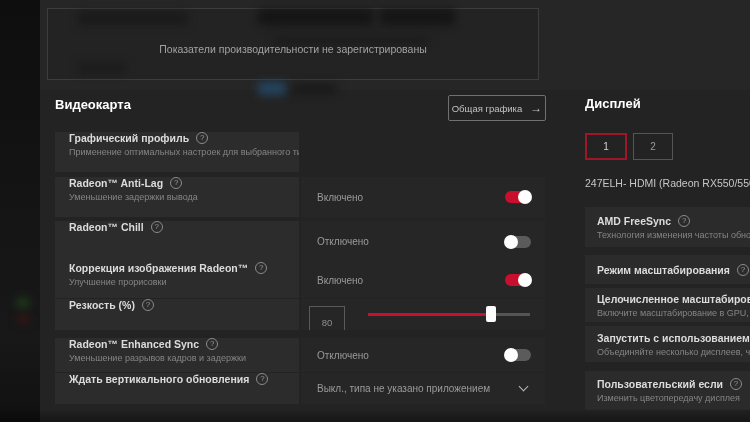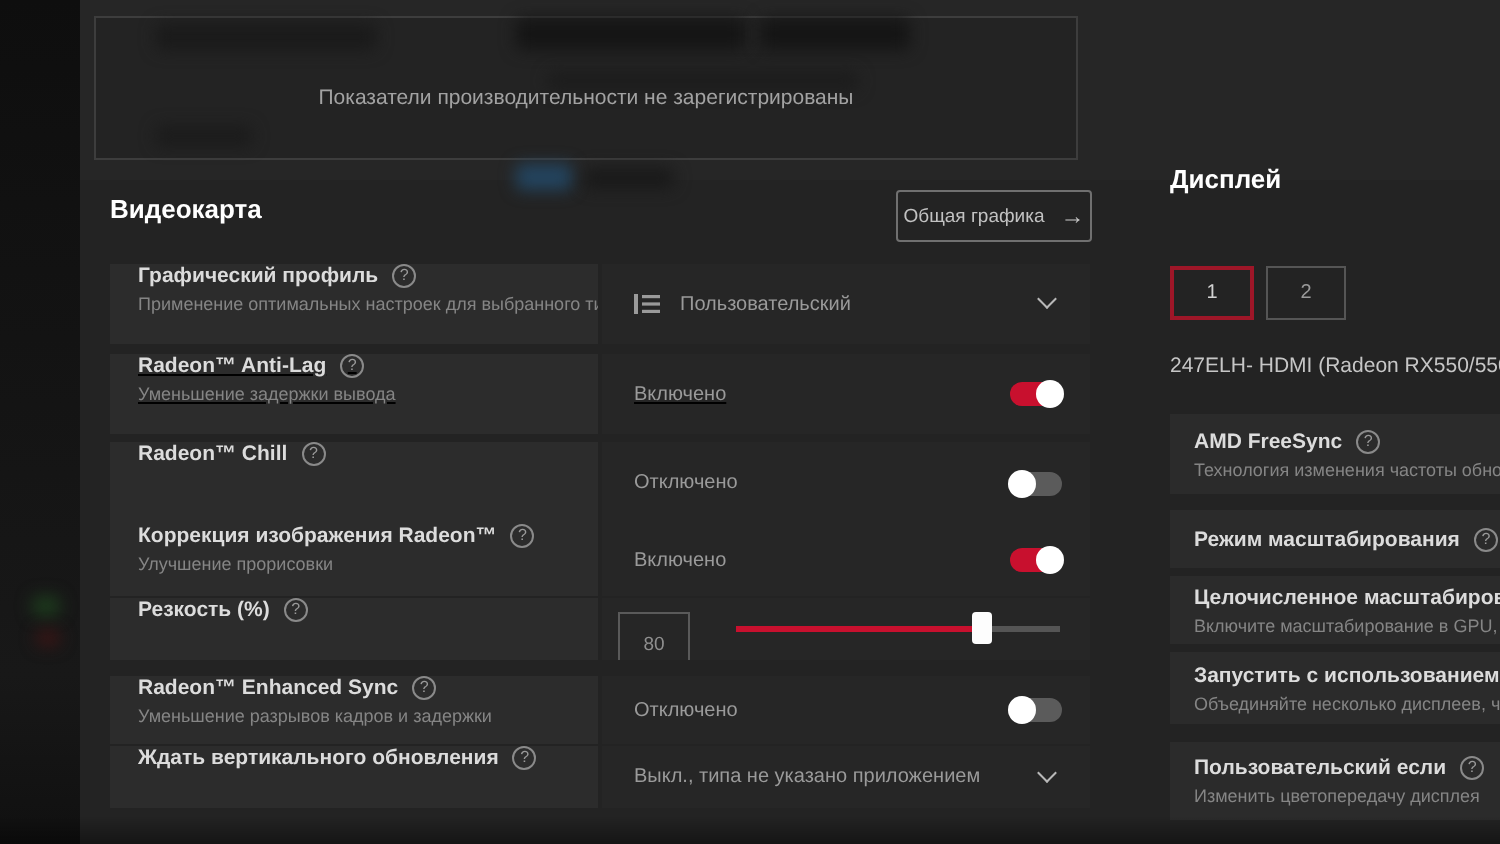--- a/index.html
+++ b/index.html
@@ -111,33 +111,23 @@
   </button>
 
   <div class="lrow" style="top:132px; height:40px;">
     <div class="cell-label">
       <div class="row-title-line">
         <span class="row-title">Графический профиль</span>
         <span class="help">?</span>
       </div>
       <div class="row-sub">Применение оптимальных настроек для выбранного типа пользова...</div>
     </div>
-    <div class="cell-control">
-      <svg class="profile-icon" viewBox="0 0 13 12">
-        <rect x="0" y="1" width="2" height="10" fill="#9a9a9a"></rect>
-        <rect x="4" y="1.5" width="9" height="1.6" fill="#9a9a9a"></rect>
-        <rect x="4" y="5.2" width="9" height="1.6" fill="#9a9a9a"></rect>
-        <rect x="4" y="8.9" width="9" height="1.6" fill="#9a9a9a"></rect>
-      </svg>
-      <span class="ctl-value">Пользовательский</span>
-      <span class="chev"></span>
-    </div>
-  </div>
-
-  <div class="lrow" style="top:177px; height:40px;text-decoration:underline;">
+  </div>
+
+  <div class="lrow" style="top:177px; height:40px;">
     <div class="cell-label">
       <div class="row-title-line">
         <span class="row-title">Radeon™ Anti-Lag</span>
         <span class="help">?</span>
       </div>
       <div class="row-sub">Уменьшение задержки вывода</div>
     </div>
     <div class="cell-control">
       <span class="ctl-value">Включено</span>
       <span class="toggle on">
@@ -215,21 +205,21 @@
         <span class="row-title">Ждать вертикального обновления</span>
         <span class="help">?</span>
       </div>
     </div>
     <div class="cell-control">
       <span class="ctl-value">Выкл., типа не указано приложением</span>
       <span class="chev"></span>
     </div>
   </div>
 
-  <div class="col-heading" style="left:585px; top:82px;">Дисплей</div>
+  <div class="col-heading" style="left:585px; top:96px;">Дисплей</div>
 
   <button class="tab-btn tab-1">
     <span>1</span>
   </button>
   <button class="tab-btn tab-2">
     <span>2</span>
   </button>
 
   <div class="device-name">247ELH- HDMI (Radeon RX550/550 Series)</div>
 

